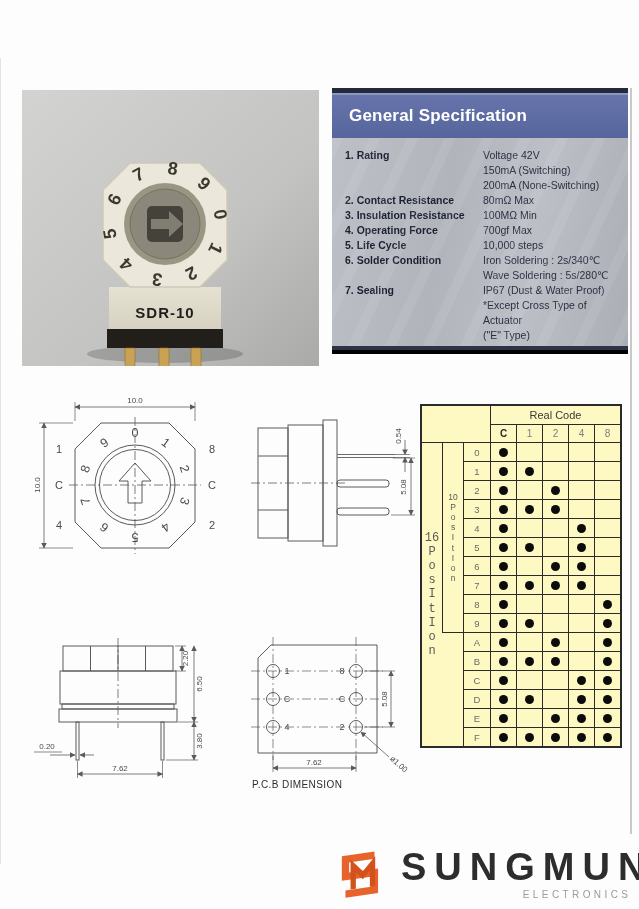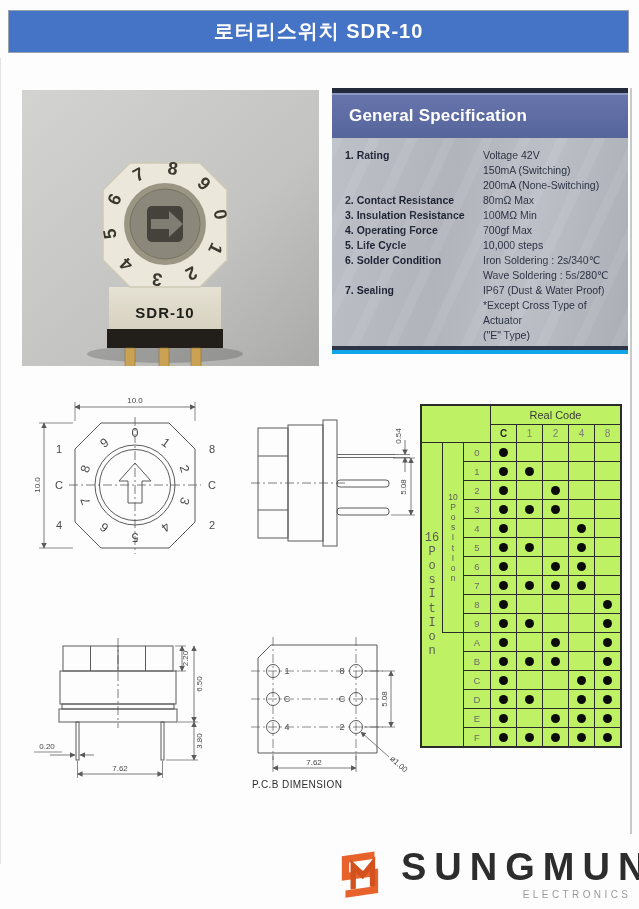--- a/index.html
+++ b/index.html
@@ -6,36 +6,36 @@
   .page{position:relative;width:639px;height:909px;background:#fdfdfd;overflow:hidden;
         font-family:"Liberation Sans","DejaVu Sans",sans-serif;}
   .abs{position:absolute;}
 
   
   .header-bar{position:absolute;left:8px;top:10px;width:619px;height:41px;
     background:#4573c5;border:1px solid #99a1ad;display:flex;align-items:center;justify-content:center;}
   .header-bar span{color:#ffffff;font-size:20px;font-weight:bold;letter-spacing:1px;}
 
   
-  .spec-panel{position:absolute;left:332px;top:88px;width:296px;height:266px;background:#0ea5e9;}
+  .spec-panel{position:absolute;left:332px;top:88px;width:296px;height:266px;background:#000000;}
   .spec-navy{height:5px;background:#232a3c;}
   .spec-band{height:45px;background:linear-gradient(180deg,#6775ac 0%,#57659d 100%);
     display:flex;align-items:center;box-shadow:0 2px 0 rgba(255,255,255,.25) inset;}
   .spec-band span{color:#ffffff;font-size:17px;font-weight:bold;padding-left:17px;letter-spacing:.2px;}
   .spec-body{position:relative;height:212px;
     background:linear-gradient(100deg,#bdc0c7 0%,#b1b4bb 38%,#bcbfc6 66%,#abaeb5 100%);
     padding-top:10px;box-sizing:border-box;border-bottom:4px solid #2c3446;}
   .spec-body::after{content:"";position:absolute;inset:0;pointer-events:none;
     background:repeating-linear-gradient(115deg,rgba(255,255,255,.07) 0 10px,rgba(0,0,0,0) 10px 34px);}
   .spec-row{display:flex;}
   .spec-label{width:138px;padding-left:13px;font-size:10.5px;font-weight:bold;color:#1b2132;line-height:15px;}
   .spec-values{font-size:10.5px;color:#2a3042;line-height:15px;}
 
   
-  #code-table{position:absolute;left:420px;top:404px;border-collapse:collapse;background:#bef264;
+  #code-table{position:absolute;left:420px;top:404px;border-collapse:collapse;background:#fef9c3;
     border:2px solid #2b2b2b;}
   #code-table td,#code-table th{border:1px solid #2b2b2b;padding:0;text-align:center;vertical-align:middle;
     font-weight:normal;}
   #code-table .rc-title{width:125px;height:18px;font-size:11px;color:#3a3a3a;}
   #code-table .colh{width:25px;height:17px;font-size:10px;color:#7d7d7d;}
   #code-table .colC{color:#2a2a2a;font-weight:bold;}
   #code-table .rlab{width:26px;height:18px;font-size:9.5px;color:#6a6a6a;}
   #code-table .dotcell{width:25px;height:18px;}
   #code-table .dot{display:inline-block;width:9px;height:9px;border-radius:50%;background:#0c0c0c;vertical-align:middle;}
   #code-table .pos16{width:20px;border:0;font-size:12px;color:#5a5a5a;line-height:1.18;font-family:Liberation Mono, monospace;}
@@ -53,23 +53,20 @@
   .edge-right{position:absolute;left:630px;top:88px;width:2px;height:746px;background:#c9c9c9;}
   .edge-left{position:absolute;left:0;top:58px;width:1px;height:806px;background:#e3e3e3;}
 
   svg text{font-family:"Liberation Sans","DejaVu Sans",sans-serif;}
 </style>
 </head>
 <body>
 
 <div class="page">
 
-  <div class="header-bar">
-    <span>로터리스위치  SDR-10</span>
-  </div>
 
   <svg class="abs" style="left:22px;top:90px" width="297" height="276" viewBox="0 0 297 276">
     <defs>
       <linearGradient id="pbg" x1="0" y1="0" x2="1" y2="1">
         <stop offset="0" stop-color="#d3d3d1"></stop>
           <stop offset=".6" stop-color="#c3c3c1"></stop>
           <stop offset="1" stop-color="#aaaaa8"></stop>
       </linearGradient>
       <linearGradient id="face" x1="0" y1="0" x2="0" y2="1">
         <stop offset="0" stop-color="#e6e2d3"></stop>

